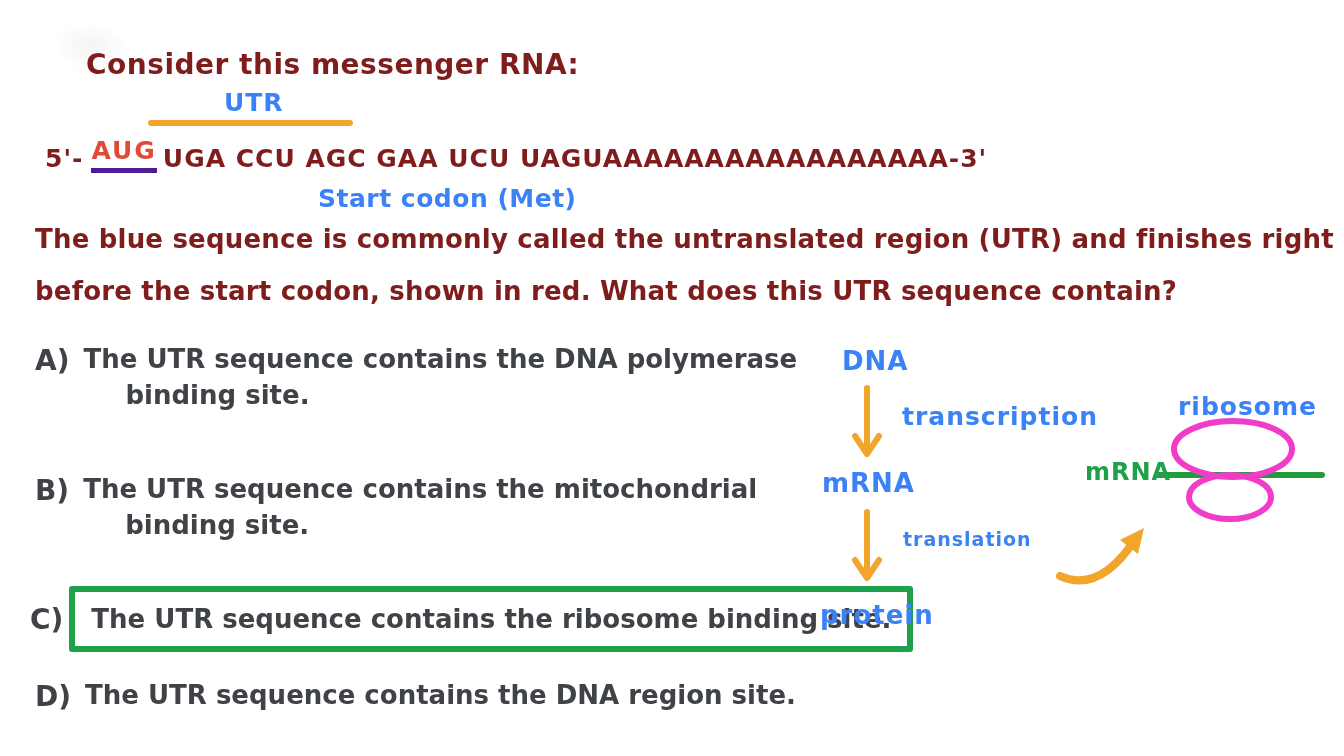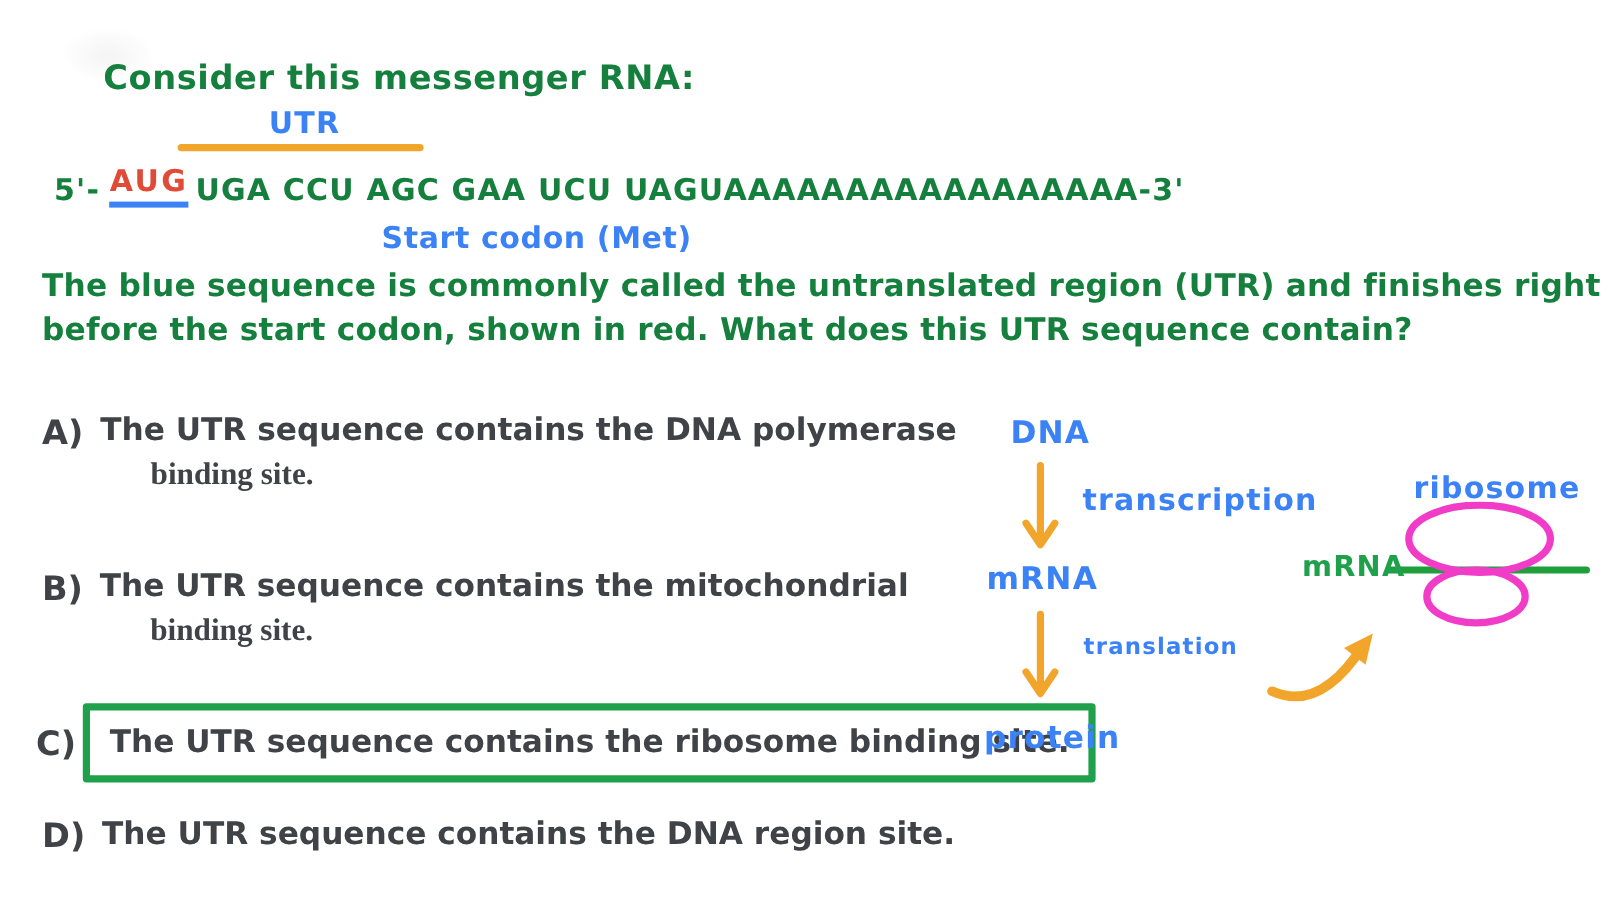--- a/index.html
+++ b/index.html
@@ -1,48 +1,48 @@
 <!DOCTYPE html>
 <html><head>
 <meta charset="utf-8">
 <style>
   html,body{margin:0;padding:0;background:#ffffff;}
   .canvas{
     position:relative;width:1344px;height:756px;background:#ffffff;overflow:hidden;
     font-family:"DejaVu Sans",sans-serif;font-weight:700;color:#3f4347;
   }
   .abs{position:absolute;}
-  .ink{color:#15803d;}
+  .ink{color:#7f1d1d;}
   .orange{color:#3b82f6;}
   .blue{color:#4f97d8;}
   .red{color:#e04b38;}
   .pink{color:#3b82f6;}
   .green{color:#1fa04a;}
 
   .title{left:86px;top:48px;font-size:28px;letter-spacing:.5px;}
 
   .utr-label{left:224px;top:88px;font-size:25px;letter-spacing:1px;}
   .utr-underline{left:148px;top:120px;width:205px;height:6px;background:#f2a52b;border-radius:3px;}
 
   .seq-line{left:45px;top:136px;display:flex;align-items:flex-end;white-space:nowrap;font-size:25px;}
   .seq-five{letter-spacing:1px;margin-right:8px;}
   .seq-utr{letter-spacing:4px;margin-right:6px;}
-  .seq-start{letter-spacing:2px;margin-right:6px;border-bottom:5px solid #3b82f6;padding-bottom:3px;}
+  .seq-start{letter-spacing:2px;margin-right:6px;border-bottom:5px solid #4c1d95;padding-bottom:3px;}
   .seq-tail{letter-spacing:1px;}
   .seq-three{letter-spacing:1px;}
 
   .start-codon-caption{left:318px;top:184px;font-size:25px;letter-spacing:.5px;}
 
   .q-line{left:35px;font-size:26px;letter-spacing:.2px;}
   .q1{top:224px;}
-  .q2{top:260px;}
+  .q2{top:276px;}
 
   .option{display:flex;gap:14px;font-size:26px;}
   .opt-label{font-size:28px;flex:0 0 auto;}
-  .opt-line2{padding-left:42px;line-height:42px;font-family:Liberation Serif, serif;}
+  .opt-line2{padding-left:42px;line-height:42px;}
   .opt-a{left:35px;top:344px;}
   .opt-b{left:35px;top:474px;}
   .opt-d{left:35px;top:680px;}
 
   .opt-c{left:30px;top:586px;display:flex;align-items:center;gap:6px;}
   .c-box{border:6px solid #1fa04a;border-radius:3px;padding:12px 16px;font-size:26px;white-space:nowrap;}
 
   .dg-label{font-size:26px;letter-spacing:1px;}
   .dna{left:842px;top:346px;}
   .transcription{left:902px;top:402px;font-size:25px;}

